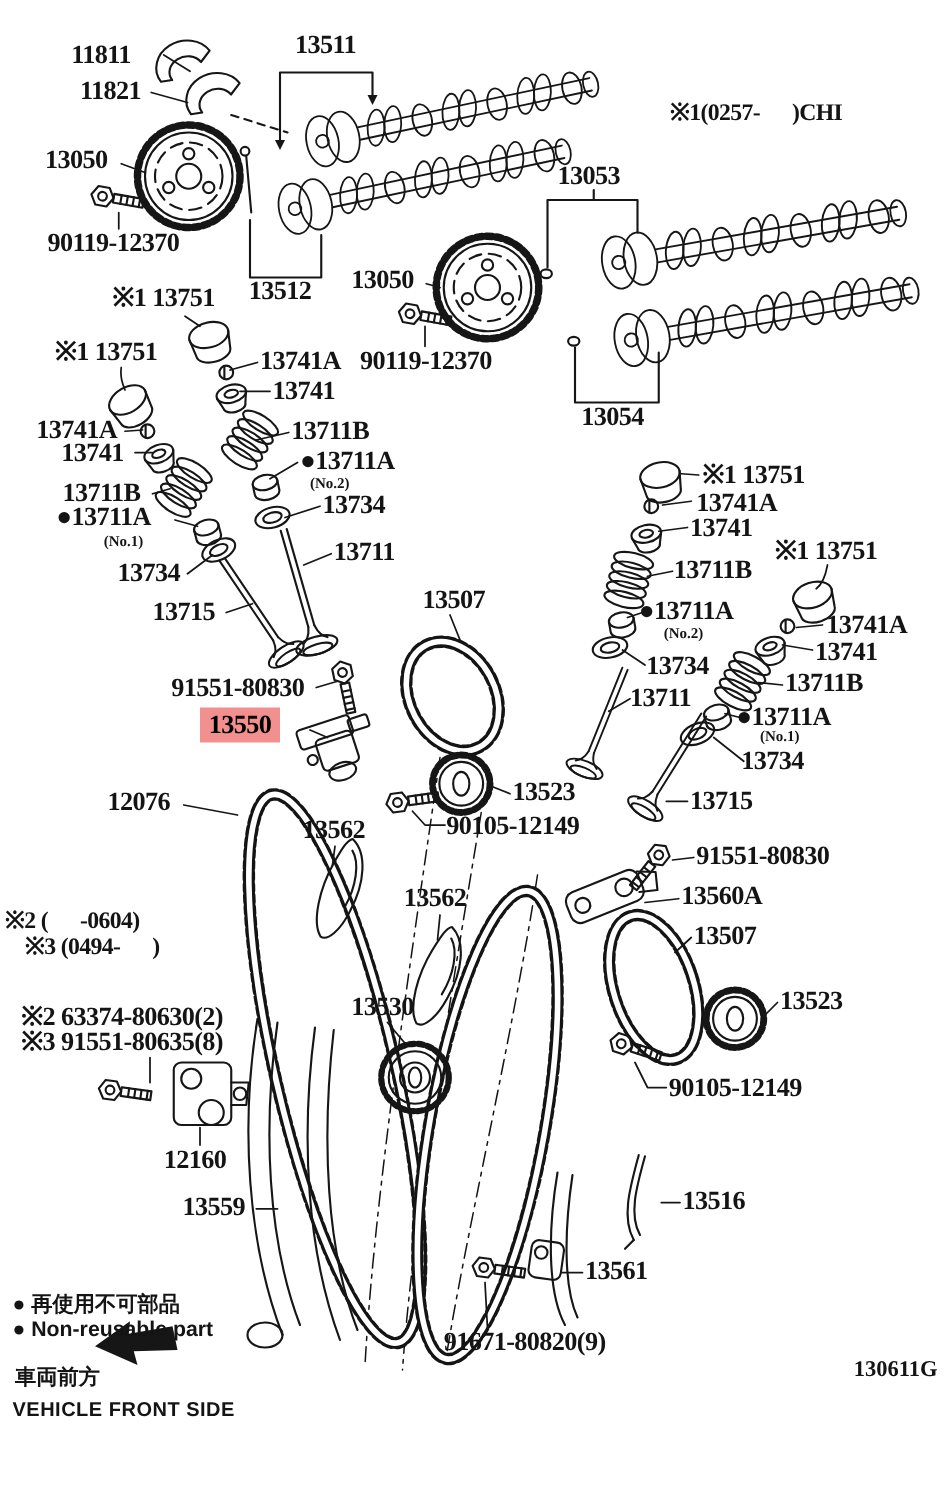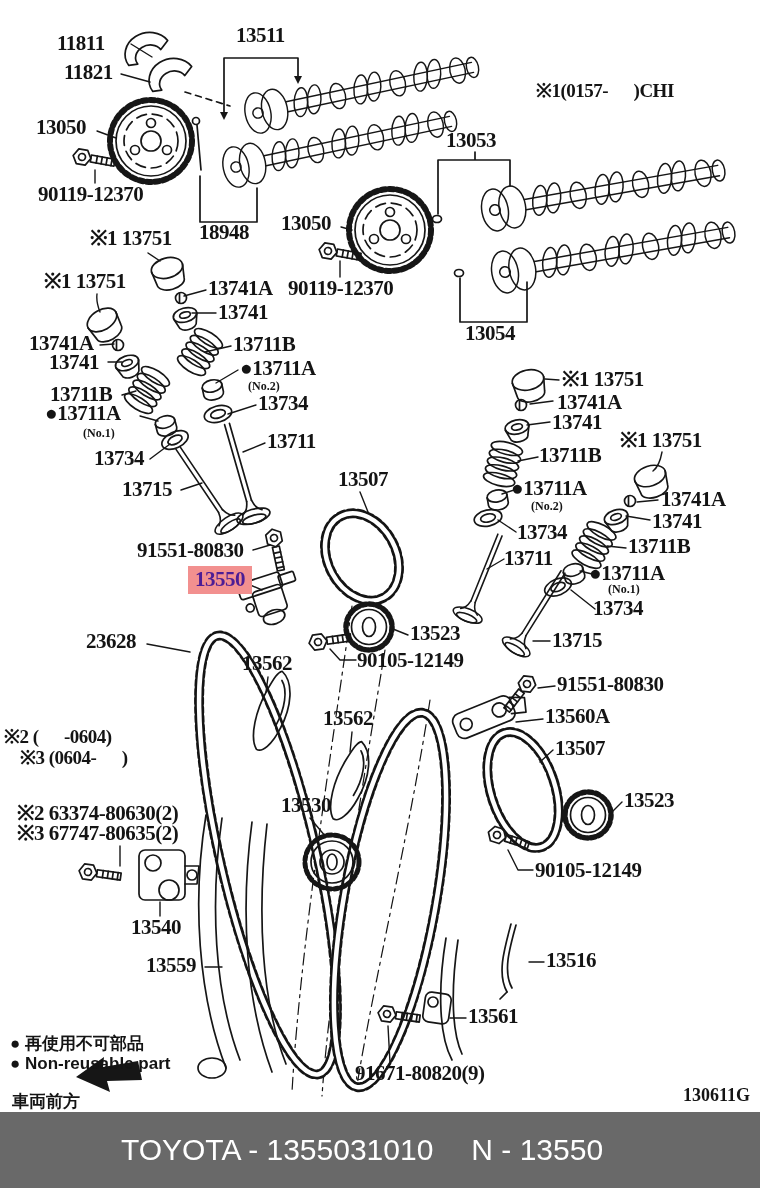--- a/index.html
+++ b/index.html
@@ -3,21 +3,21 @@
 <meta charset="utf-8">
 <style>
   html,body{margin:0;padding:0;background:#fff;}
   #stage{position:relative;width:760px;height:1188px;background:#fff;overflow:hidden;
          font-family:"Liberation Serif",serif;}
   #art{position:absolute;left:0;top:0;z-index:0;}
   .lbl{position:absolute;z-index:2;font:700 21px "Liberation Serif",serif;color:#141414;
        letter-spacing:-0.5px;white-space:pre;line-height:1;}
   .sm{font-size:12px;letter-spacing:0;}
   .note{font-size:19px;}
-  .hl{background:#f2908f;color:#4c1d95;padding:3px 7px 4px;margin-left:28px;}
+  .hl{background:#f2908f;color:#000000;padding:3px 7px 4px;}
   .legend{font:700 17px "Liberation Sans",sans-serif;letter-spacing:0;margin-top:24px;}
   .fronten{font:700 16px "Liberation Sans",sans-serif;letter-spacing:0.4px;margin-top:28px;}
   .code{font-size:18px;letter-spacing:0;}
   #bar{position:absolute;left:0;top:1112px;width:760px;height:76px;background:#696969;
        display:flex;align-items:center;justify-content:center;gap:38px;z-index:3;
        font:400 30px "Liberation Sans",sans-serif;color:#ffffff;}
   #bar div{transform:translateX(-18px);}
   .chA{stroke:#141414;stroke-width:10;stroke-dasharray:5 4;fill:none;}
   .chB{stroke:#ffffff;stroke-width:4.5;fill:none;}
   .cl{stroke:#141414;stroke-width:1.2;fill:none;stroke-dasharray:12 5 3 5;}
@@ -267,24 +267,24 @@
 
     <polygon points="76,1077 104,1057 103,1067 138,1061 142,1080 107,1081 110,1092" fill="#161616" stroke="none"></polygon>
   </g>
 </svg>
 
   <div class="lbl" style="left:57px;top:33px">11811</div>
   <div class="lbl" style="left:64px;top:62px">11821</div>
   <div class="lbl" style="left:236px;top:25px">13511</div>
   <div class="lbl" style="left:36px;top:117px">13050</div>
   <div class="lbl" style="left:38px;top:184px">90119-12370</div>
-  <div class="lbl note" style="left:536px;top:81px">※1(0157-      )CHI</div>
+  <div class="lbl note" style="left:536px;top:81px">※1(0257-      )CHI</div>
   <div class="lbl" style="left:446px;top:130px">13053</div>
   <div class="lbl" style="left:90px;top:228px">※1 13751</div>
-  <div class="lbl" style="left:199px;top:222px">18948</div>
+  <div class="lbl" style="left:199px;top:222px">13512</div>
   <div class="lbl" style="left:281px;top:213px">13050</div>
   <div class="lbl" style="left:44px;top:271px">※1 13751</div>
   <div class="lbl" style="left:208px;top:278px">13741A</div>
   <div class="lbl" style="left:288px;top:278px">90119-12370</div>
   <div class="lbl" style="left:218px;top:302px">13741</div>
   <div class="lbl" style="left:29px;top:333px">13741A</div>
   <div class="lbl" style="left:49px;top:352px">13741</div>
   <div class="lbl" style="left:233px;top:334px">13711B</div>
   <div class="lbl" style="left:50px;top:384px">13711B</div>
   <div class="lbl" style="left:240px;top:358px">●13711A</div>
@@ -308,44 +308,40 @@
   <div class="lbl" style="left:620px;top:430px">※1 13751</div>
   <div class="lbl" style="left:661px;top:489px">13741A</div>
   <div class="lbl" style="left:652px;top:511px">13741</div>
   <div class="lbl" style="left:628px;top:536px">13711B</div>
   <div class="lbl" style="left:589px;top:563px">●13711A</div>
   <div class="lbl sm" style="left:608px;top:583px">(No.1)</div>
   <div class="lbl" style="left:593px;top:598px">13734</div>
   <div class="lbl" style="left:552px;top:630px">13715</div>
   <div class="lbl" style="left:137px;top:540px">91551-80830</div>
   <div class="lbl hl" style="left:160px;top:566px">13550</div>
-  <div class="lbl" style="left:86px;top:631px">23628</div>
+  <div class="lbl" style="left:86px;top:631px">12076</div>
   <div class="lbl" style="left:410px;top:623px">13523</div>
   <div class="lbl" style="left:357px;top:650px">90105-12149</div>
   <div class="lbl" style="left:242px;top:653px">13562</div>
   <div class="lbl" style="left:557px;top:674px">91551-80830</div>
   <div class="lbl" style="left:545px;top:706px">13560A</div>
   <div class="lbl" style="left:323px;top:708px">13562</div>
   <div class="lbl" style="left:555px;top:738px">13507</div>
   <div class="lbl" style="left:624px;top:790px">13523</div>
   <div class="lbl note" style="left:4px;top:727px">※2 (      -0604)</div>
-  <div class="lbl note" style="left:20px;top:748px">※3 (0604-      )</div>
+  <div class="lbl note" style="left:20px;top:748px">※3 (0494-      )</div>
   <div class="lbl" style="left:17px;top:803px">※2 63374-80630(2)</div>
-  <div class="lbl" style="left:17px;top:823px">※3 67747-80635(2)</div>
+  <div class="lbl" style="left:17px;top:823px">※3 91551-80635(8)</div>
   <div class="lbl" style="left:281px;top:795px">13530</div>
   <div class="lbl" style="left:535px;top:860px">90105-12149</div>
-  <div class="lbl" style="left:131px;top:917px">13540</div>
+  <div class="lbl" style="left:131px;top:917px">12160</div>
   <div class="lbl" style="left:146px;top:955px">13559</div>
   <div class="lbl" style="left:546px;top:950px">13516</div>
   <div class="lbl" style="left:468px;top:1006px">13561</div>
   <div class="lbl" style="left:355px;top:1063px">91671-80820(9)</div>
 
   <div class="lbl legend" style="left:10px;top:1008px">● 再使用不可部品</div>
   <div class="lbl legend" style="left:10px;top:1030px">● Non-reusable part</div>
   <div class="lbl legend" style="left:12px;top:1066px">車両前方</div>
   <div class="lbl fronten" style="left:10px;top:1092px">VEHICLE FRONT SIDE</div>
   <div class="lbl code" style="left:683px;top:1086px">130611G</div>
 
-  <div id="bar">
-    <div>TOYOTA - 1355031010</div>
-    <div>N - 13550</div>
-  </div>
 </div>
 
 </body></html>

